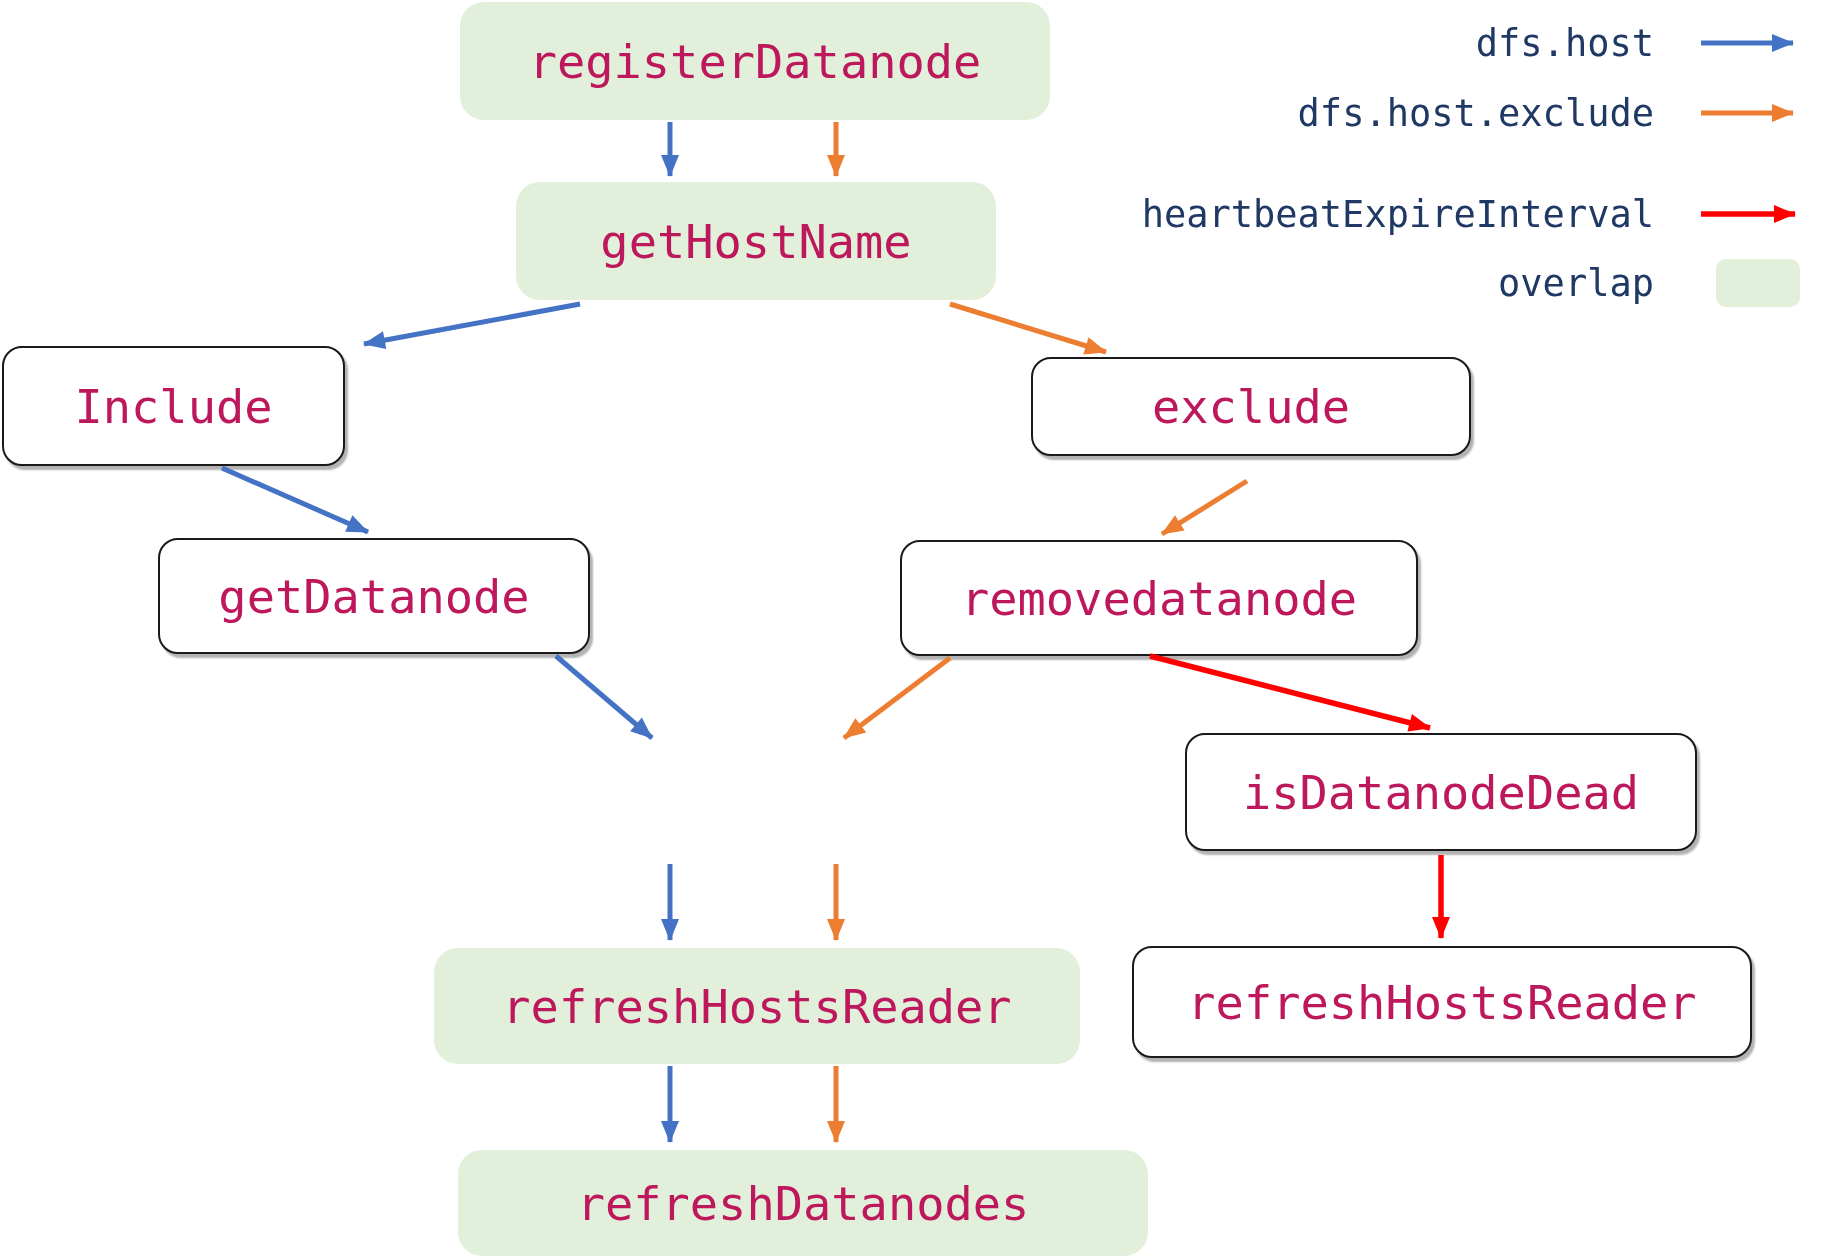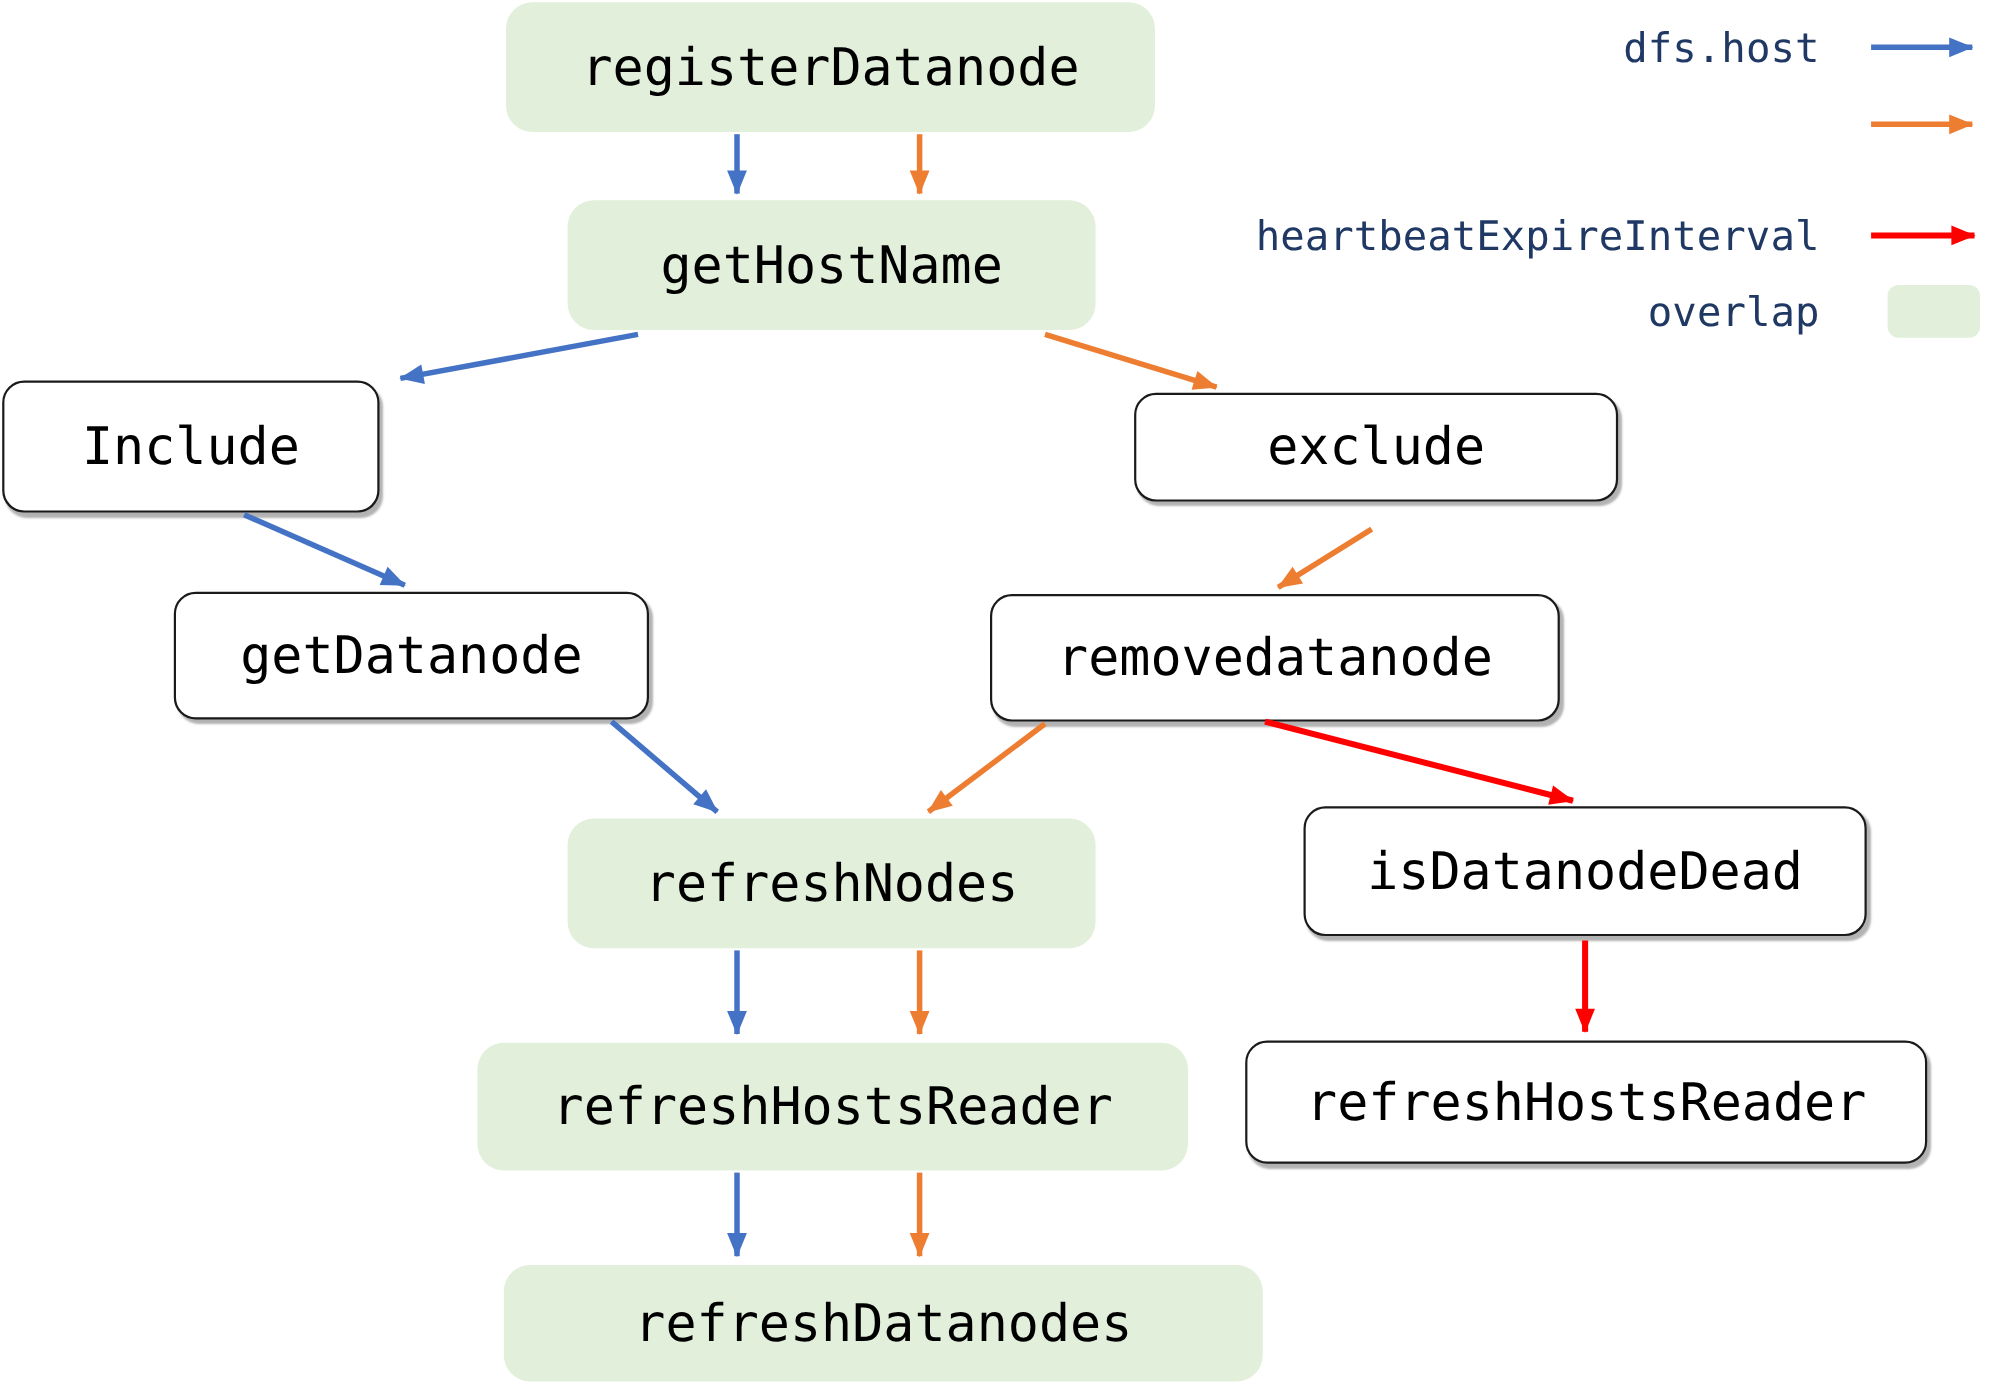--- a/index.html
+++ b/index.html
@@ -7,21 +7,21 @@
     position:relative;
     width:1825px;height:1258px;
     background:#ffffff;
     overflow:hidden;
     font-family:"DejaVu Sans Mono", monospace;
   }
   .node{
     position:absolute;
     display:flex;align-items:center;justify-content:center;
     font-size:47px;
-    color:#000000;
+    color:#be185d;
     letter-spacing:0px;
     white-space:nowrap;
     box-sizing:border-box;
   }
   .node.overlap{
     background:#e2efda;
     border-radius:24px;
     border:none;
   }
   .node.plain{
@@ -123,23 +123,20 @@
   </div>
 
   <div class="node plain" style="left:158px;top:538px;width:432px;height:116px;">
     <span>getDatanode</span>
   </div>
 
   <div class="node plain" style="left:900px;top:540px;width:518px;height:116px;">
     <span>removedatanode</span>
   </div>
 
-  <div class="node overlap" style="left:516px;top:744px;width:480px;height:118px;">
-    <span>refreshNodes</span>
-  </div>
 
   <div class="node plain" style="left:1185px;top:733px;width:512px;height:118px;">
     <span>isDatanodeDead</span>
   </div>
 
   <div class="node overlap" style="left:434px;top:948px;width:646px;height:116px;">
     <span>refreshHostsReader</span>
   </div>
 
   <div class="node plain" style="left:1132px;top:946px;width:620px;height:112px;">
@@ -158,20 +155,21 @@
           <defs>
             <marker id="lah-blue" viewBox="0 0 24 20" refX="22" refY="10" markerWidth="24" markerHeight="20" orient="auto" markerUnits="userSpaceOnUse">
               <path d="M1,1 L23,10 L1,19 Z" fill="#4472c4"></path>
             </marker>
           </defs>
           <line x1="2" y1="12" x2="94" y2="12" stroke="#4472c4" stroke-width="5" marker-end="url(#lah-blue)"></line>
         </svg>
       </span>
     </div>
     <div class="legend-row r2">
+      <span class="legend-label">dfs.host.exclude</span>
       <span class="legend-sym">
         <svg width="118" height="24" viewBox="0 0 118 24">
           <defs>
             <marker id="lah-orange" viewBox="0 0 24 20" refX="22" refY="10" markerWidth="24" markerHeight="20" orient="auto" markerUnits="userSpaceOnUse">
               <path d="M1,1 L23,10 L1,19 Z" fill="#ed7d31"></path>
             </marker>
           </defs>
           <line x1="2" y1="12" x2="94" y2="12" stroke="#ed7d31" stroke-width="5" marker-end="url(#lah-orange)"></line>
         </svg>
       </span>

